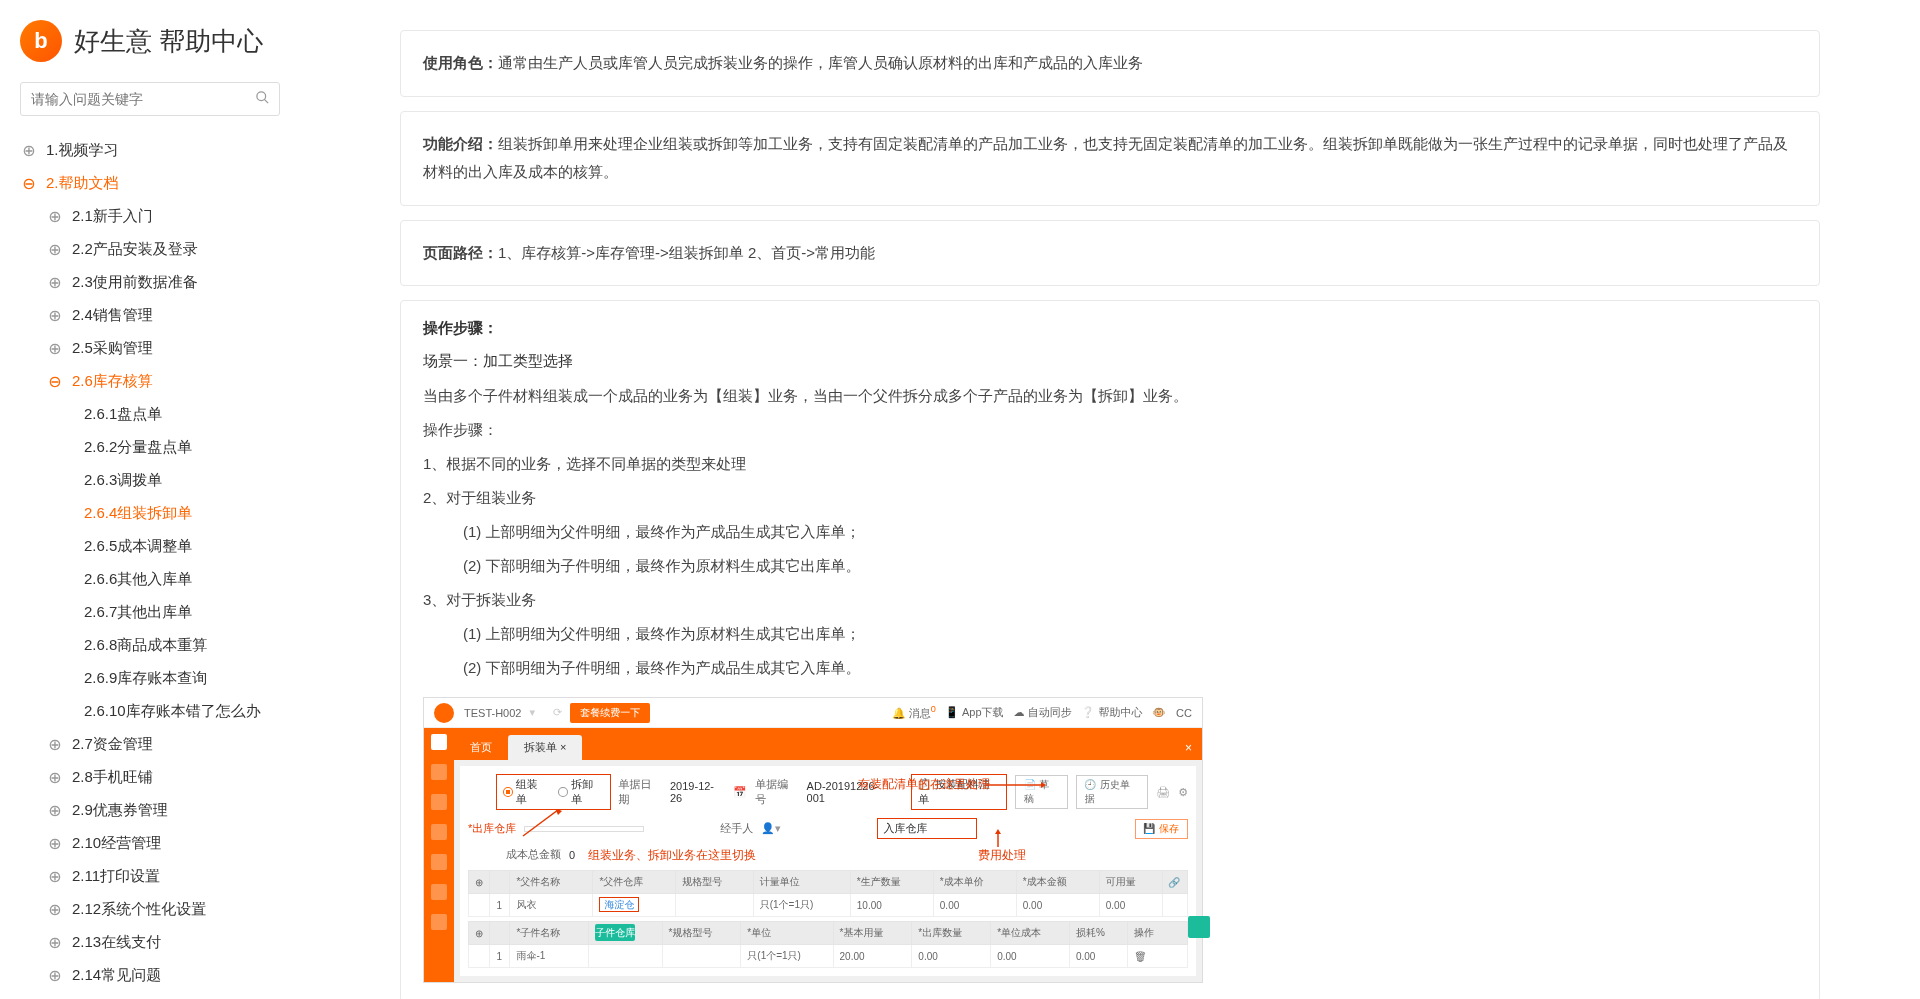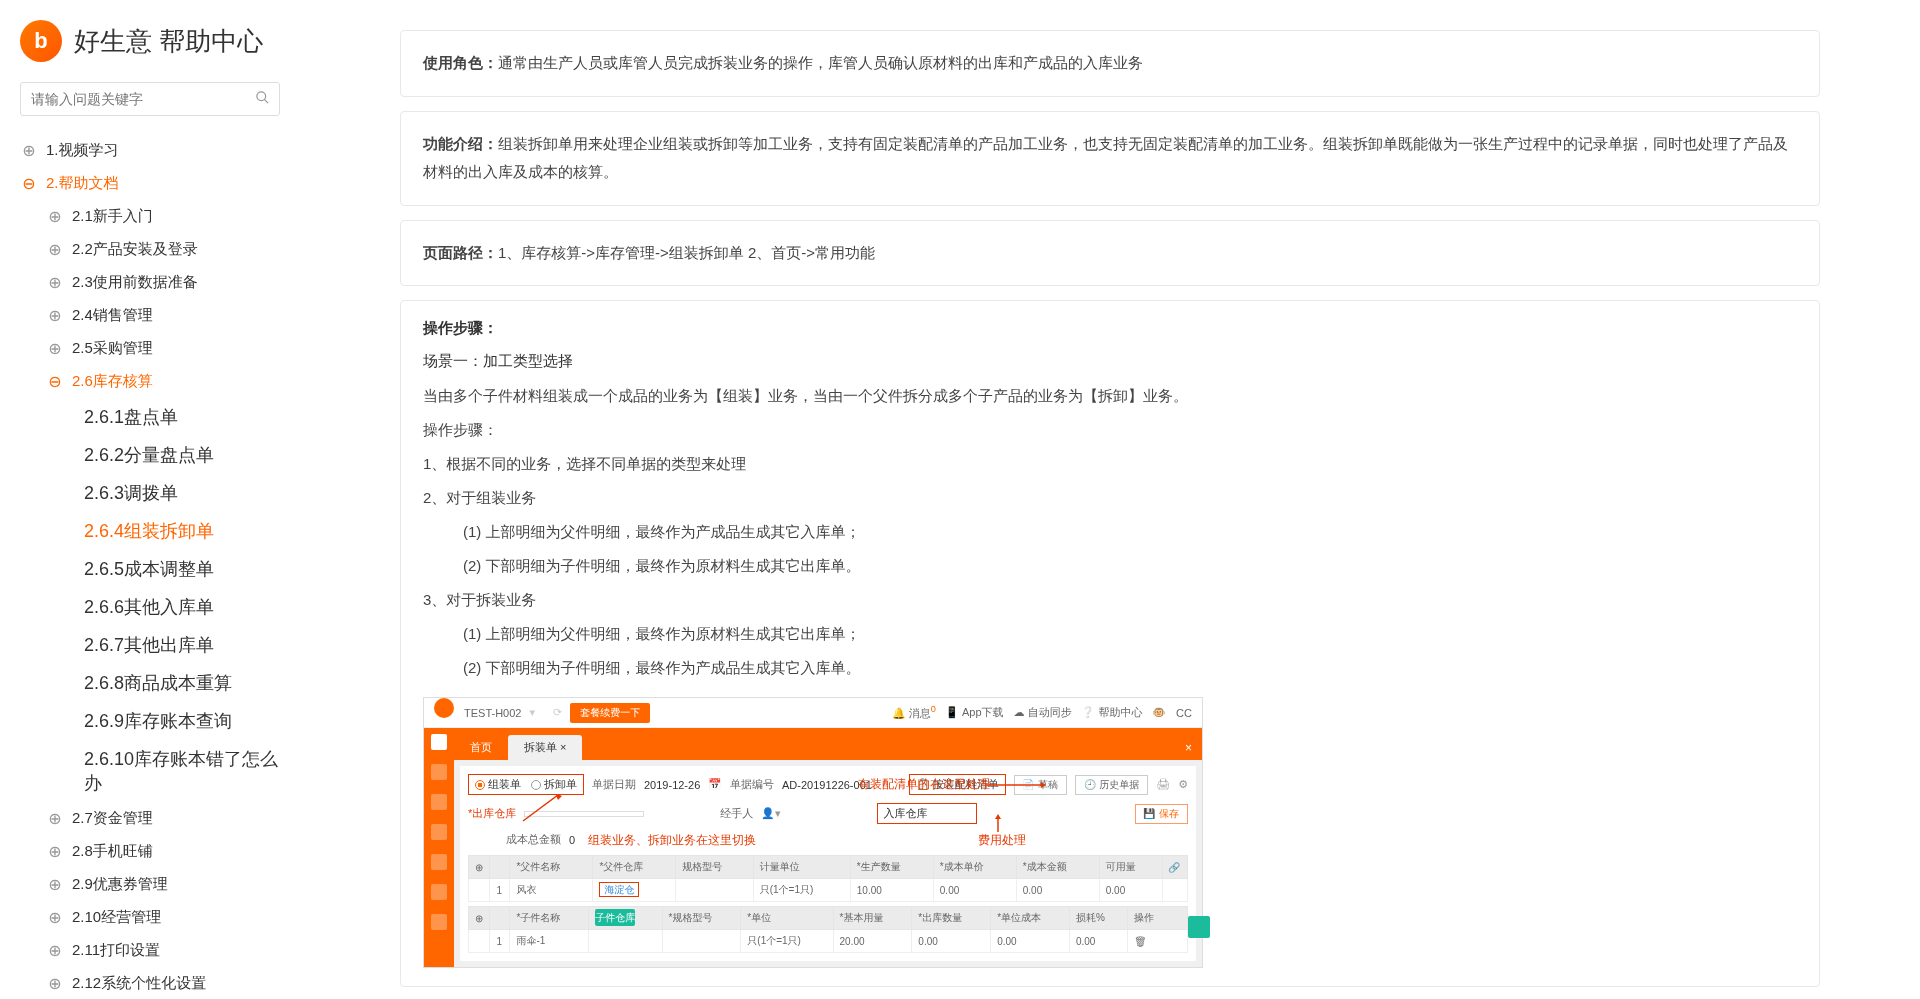--- a/index.html
+++ b/index.html
@@ -12,52 +12,52 @@
 .search-box{position:relative;margin-bottom:18px;}
 .search-input{width:100%;padding:8px 32px 8px 10px;border:1px solid #ddd;border-radius:3px;font-size:14px;outline:none;}
 .search-icon{position:absolute;right:10px;top:50%;transform:translateY(-50%);color:#999;}
 .nav-list{list-style:none;}
 .nav-item{display:flex;align-items:center;padding:7px 0;cursor:pointer;font-size:15px;color:#333;}
 .nav-icon{width:18px;height:18px;display:inline-flex;align-items:center;justify-content:center;margin-right:8px;font-size:16px;color:#999;}
 .nav-item.expanded .nav-icon,.nav-item.active .nav-icon{color:#ff6600;}
 .nav-item.active{color:#ff6600;}
 .sub-list{list-style:none;padding-left:26px;}
 .sub-sub-list{list-style:none;padding-left:26px;}
-.sub-sub-item{padding:7px 0 7px 12px;cursor:pointer;font-size:18px;color:#333;}
+.sub-sub-item{padding:7px 0 7px 12px;cursor:pointer;font-size:15px;color:#333;}
 .sub-sub-item.active{color:#ff6600;}
 .main{flex:1;background:#f5f5f5;padding:0;}
 .content{background:#fff;margin:0;padding:30px 100px 30px 100px;}
 .title-row{display:flex;align-items:center;justify-content:space-between;margin-bottom:20px;padding:0 0 10px 0;}
 .page-title{font-size:28px;font-weight:600;color:#333;}
 .share-btn{border:1px solid #ddd;padding:6px 14px;border-radius:3px;background:#fff;cursor:pointer;font-size:14px;color:#666;display:flex;align-items:center;gap:6px;}
 .info-card{border:1px solid #e8e8e8;border-radius:4px;padding:18px 22px;margin-bottom:14px;font-size:15px;line-height:1.9;color:#444;}
 .info-label{font-weight:600;}
 .steps-section{border:1px solid #e8e8e8;border-radius:4px;padding:18px 22px;}
 .step-heading{font-weight:600;margin-bottom:14px;font-size:15px;}
 .step-sub{font-weight:400;margin-bottom:10px;font-size:15px;}
 .step-text{font-size:15px;line-height:2;color:#444;margin-bottom:4px;}
 .indent{padding-left:40px;}
 .screenshot{margin-top:14px;width:780px;border:1px solid #ddd;}
-.ss-header{background:#fff;border-bottom:1px solid #eee;height:30px;display:flex;padding:0 10px;font-size:11px;color:#666;}
+.ss-header{background:#fff;border-bottom:1px solid #eee;height:30px;display:flex;align-items:center;padding:0 10px;font-size:11px;color:#666;}
 .ss-logo{width:20px;height:20px;border-radius:50%;background:#ff6600;margin-right:10px;}
 .ss-header-left{flex:1;display:flex;align-items:center;gap:8px;}
 .ss-header-right{display:flex;align-items:center;gap:10px;}
 .ss-btn-orange{background:#ff6600;color:#fff;padding:3px 10px;border-radius:2px;font-size:10px;}
 .ss-body{display:flex;}
 .ss-sidebar{width:30px;background:#ff6600;display:flex;flex-direction:column;align-items:center;padding-top:6px;gap:14px;}
 .ss-side-icon{width:16px;height:16px;background:rgba(255,255,255,0.3);border-radius:2px;}
 .ss-side-icon.active{background:#fff;}
 .ss-main{flex:1;background:#f0f0f0;}
 .ss-tabs{background:#ff6600;display:flex;height:32px;align-items:flex-end;}
 .ss-tab{padding:5px 16px;font-size:11px;color:#fff;}
 .ss-tab.active{background:#f0f0f0;color:#333;border-radius:3px 3px 0 0;}
 .ss-tab-close{margin-left:auto;padding:5px 10px;color:#fff;font-size:12px;}
 .ss-form{background:#fff;margin:6px;padding:8px;font-size:11px;}
 .ss-form-row{display:flex;align-items:center;gap:8px;margin-bottom:8px;position:relative;}
-.ss-radio-group{border:1.5px solid #e63900;padding:2px 6px;display:inline-flex;gap:10px;}
+.ss-radio-group{border:1.5px solid #e63900;padding:2px 6px;display:inline-flex;gap:10px;margin-left:28px;}
 .ss-radio{display:inline-flex;align-items:center;gap:3px;}
 .ss-radio-dot{width:10px;height:10px;border:1px solid #999;border-radius:50%;display:inline-block;}
 .ss-radio-dot.checked{border-color:#ff6600;background:radial-gradient(circle,#ff6600 40%,transparent 45%);}
 .ss-label{color:#666;}
 .ss-field{border:1px solid #ddd;padding:2px 6px;min-width:80px;display:inline-block;}
 .ss-bordered{border:1.5px solid #e63900;padding:2px 6px;}
 .ss-annotation{color:#e63900;font-size:12px;position:absolute;}
 .ss-green-btn{background:#1abc9c;color:#fff;padding:3px 0;border-radius:2px;font-size:10px;}
 .ss-gray-btn{border:1px solid #ccc;padding:2px 8px;font-size:10px;color:#666;}
 .ss-table{width:100%;border-collapse:collapse;font-size:10px;margin-top:4px;}

